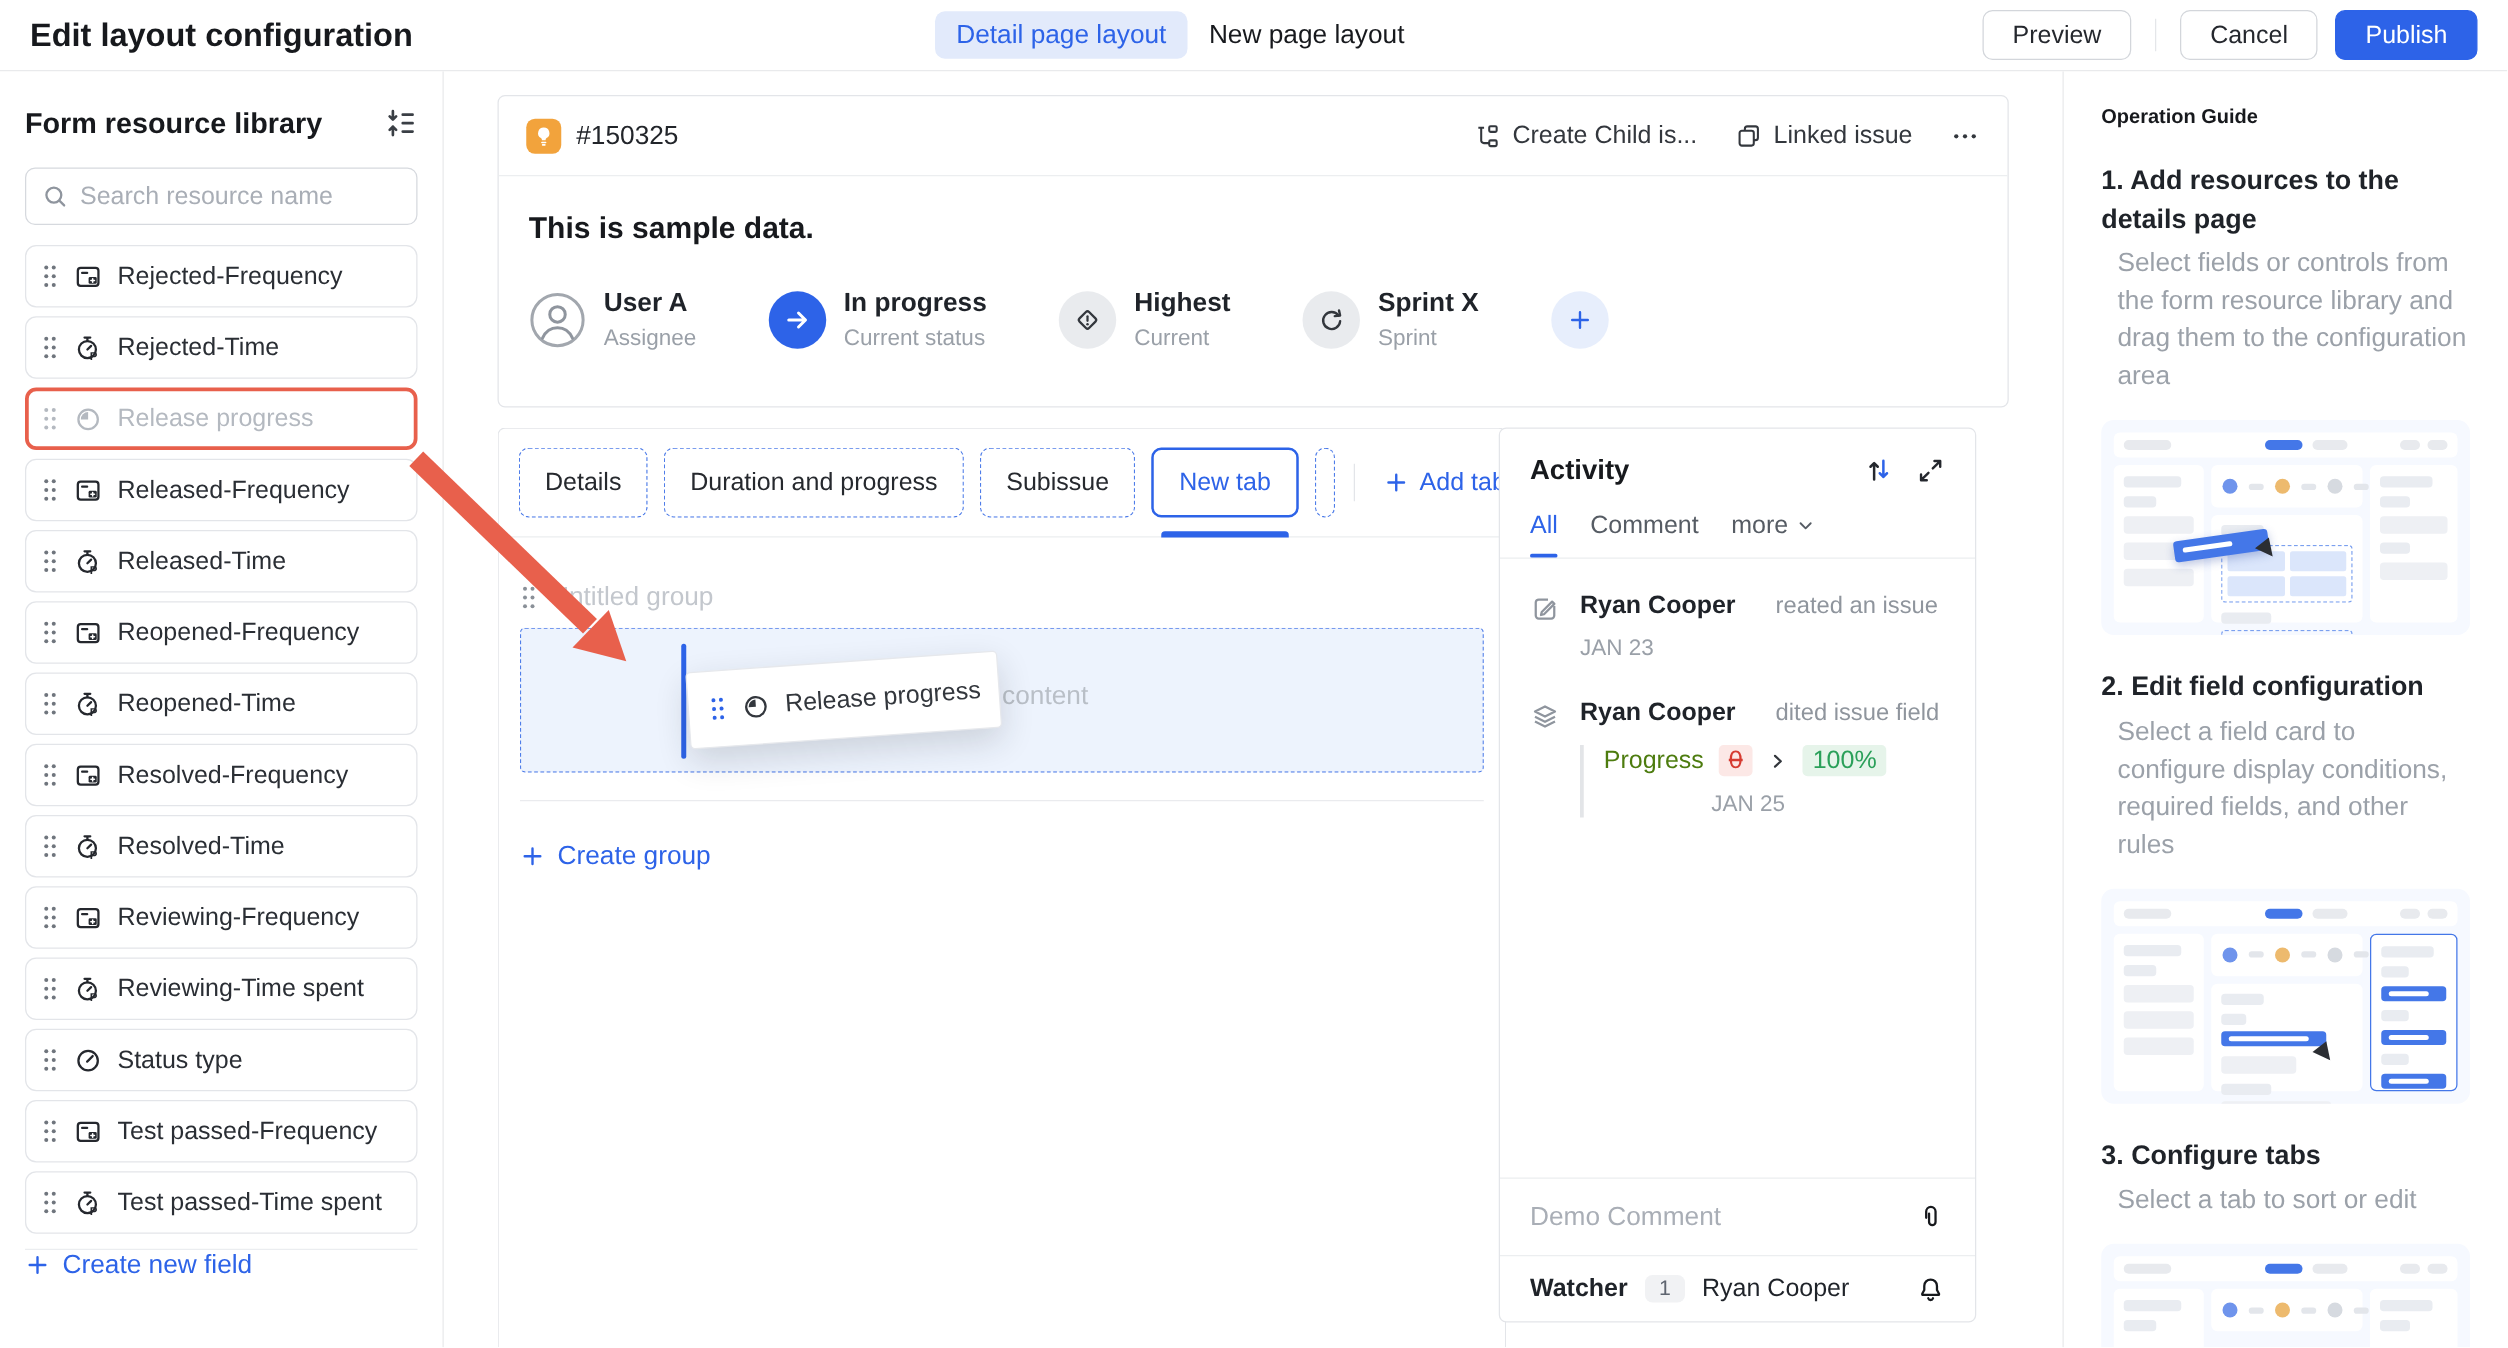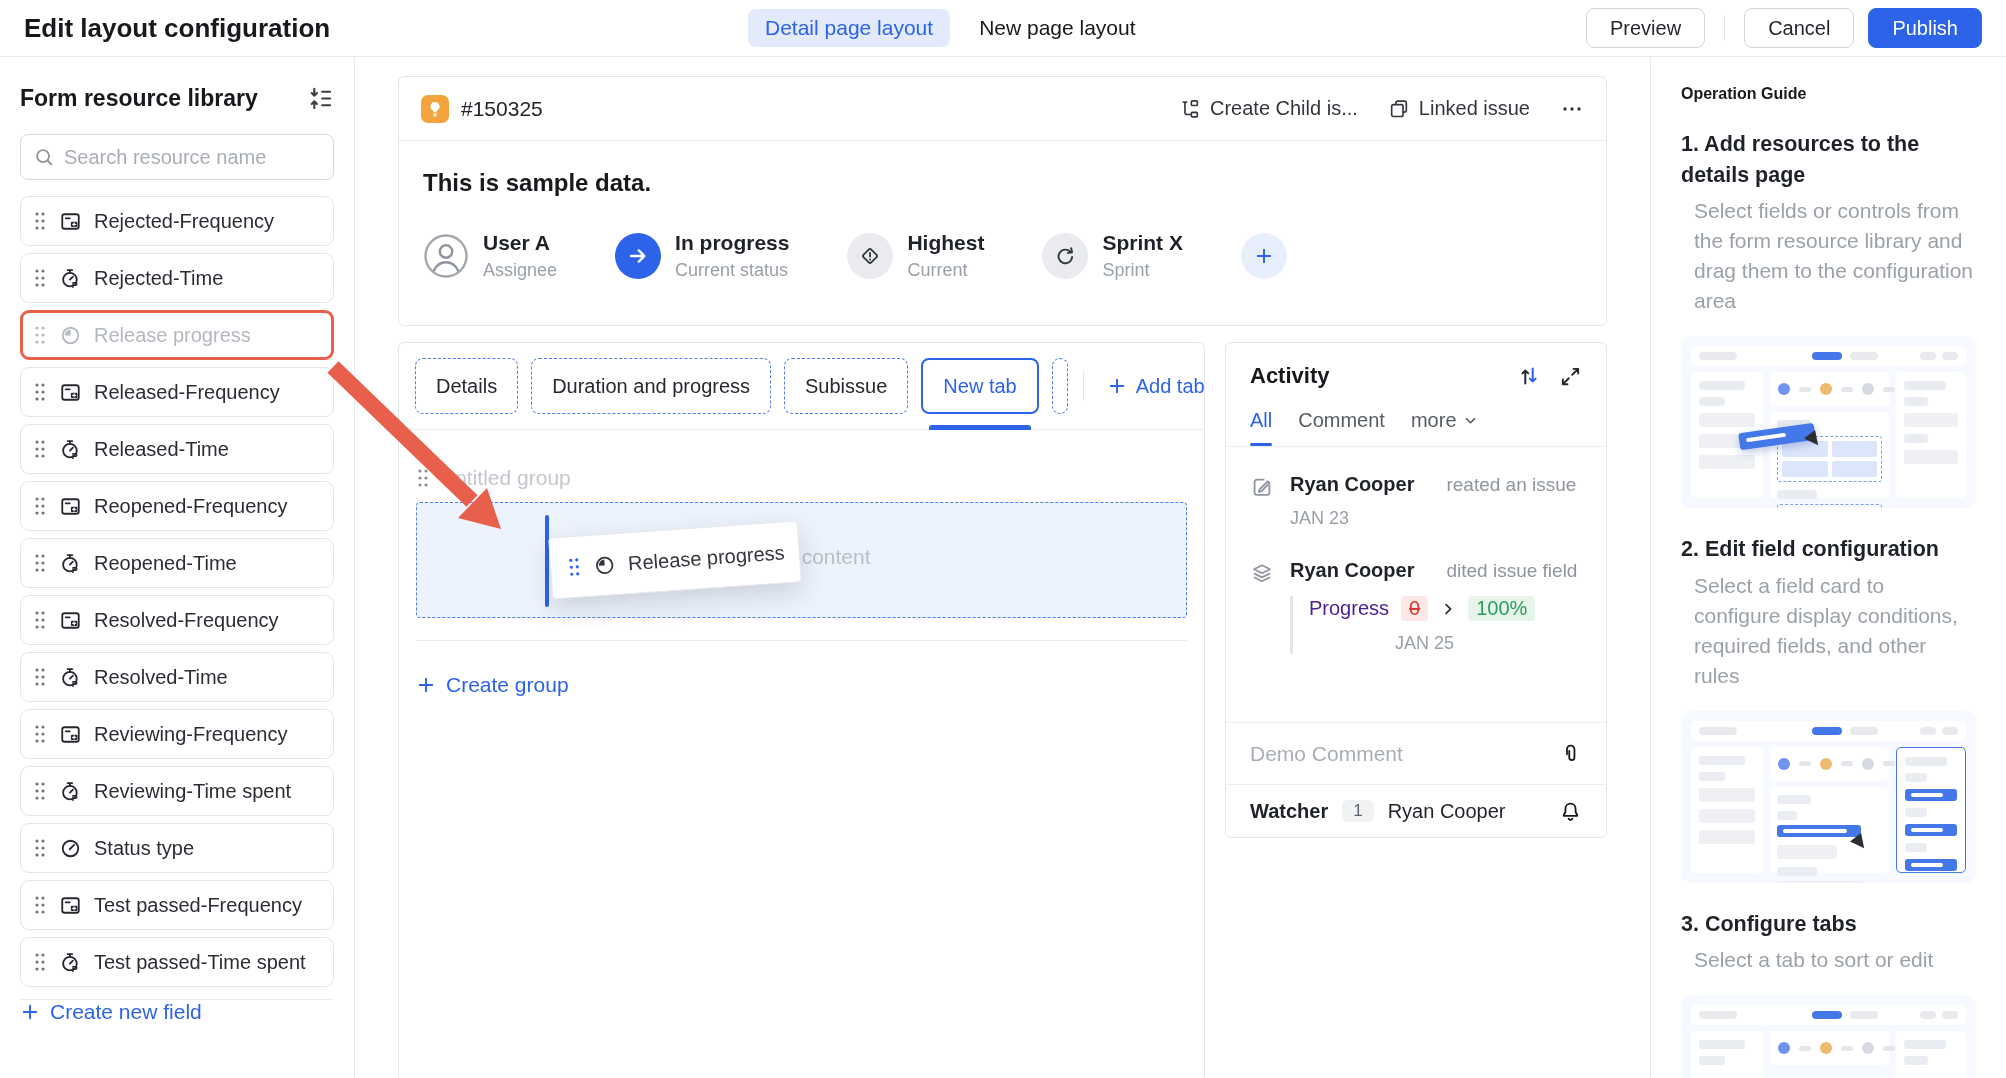--- a/index.html
+++ b/index.html
@@ -5,21 +5,21 @@
   *{box-sizing:border-box;margin:0;padding:0}
   html,body{background:#fff}
   .page{position:relative;width:2006px;height:1078px;background:#fff;overflow:hidden;
     font-family:"Liberation Sans",sans-serif;color:#1f2329}
   svg{display:block}
 
   
   .topbar{position:absolute;left:0;top:0;width:2006px;height:57px;background:#fff;
     border-bottom:1px solid #e9eaec;display:flex;align-items:center;padding:0 24px;z-index:20}
   .topbar-title{font-size:26px;font-weight:700;color:#17191d}
-  .layout-switch{position:absolute;left:748px;display:flex;align-items:center;gap:12px}
+  .layout-switch{position:absolute;left:748px;display:flex;align-items:center;}
   .layout-tab{font-size:21px;padding:7px 17px;border-radius:8px;color:#17191d;cursor:default;white-space:nowrap}
   .layout-tab.active{background:#E2EAFB;color:#2D63E8;font-weight:500}
   .topbar-actions{margin-left:auto;display:flex;align-items:center;gap:14px}
   .btn{height:40px;padding:0 23px;border-radius:8px;border:1px solid #d3d6db;background:#fff;
     font-size:20px;color:#25282e;display:flex;align-items:center;white-space:nowrap}
   .btn.primary{background:#2D63E8;border-color:#2D63E8;color:#fff;font-weight:500}
   .topbar-divider{width:1px;height:26px;background:#e4e6e9;margin:0 5px}
 
   
   .sidebar{position:absolute;left:0;top:57px;width:355px;bottom:0;background:#fff;
@@ -81,40 +81,40 @@
   .insert-line{position:absolute;left:128px;top:12px;width:4px;height:92px;background:#2D63E8;border-radius:2px}
   .drag-card{position:absolute;left:133px;top:26px;width:250px;height:62px;background:#fff;border:1px solid #e6e8ec;
     border-radius:4px;box-shadow:0 10px 26px rgba(31,35,41,.16);display:flex;align-items:center;gap:12px;
     padding:0 16px;transform:rotate(-4deg);font-size:20px;color:#33373d;white-space:nowrap}
   .drag-card .drag{color:#2D63E8;display:flex}
   .drag-card .ricon{color:#33373d;display:flex}
   .group-divider{margin-top:22px;border-top:1px solid #eaebee}
   .create-group{margin-top:32px;display:flex;gap:10px;align-items:center;color:#2D63E8;font-size:21px;font-weight:500}
 
   
-  .activity-card{position:absolute;left:1225px;top:342px;width:382px;height:496px;background:#fff;
+  .activity-card{position:absolute;left:1199px;top:342px;width:382px;height:716px;background:#fff;
     border:1px solid #e3e5e9;border-radius:6px;padding:20px 24px 0}
   .activity-head{display:flex;align-items:center}
   .activity-title{font-size:22px;font-weight:700;color:#17191d}
   .activity-head-icons{margin-left:auto;display:flex;gap:18px;align-items:center;color:#25282e}
   .activity-filters{display:flex;gap:26px;margin:20px -24px 0;padding:0 24px;font-size:20px;color:#565c64;
     border-bottom:1px solid #eceef0}
   .afilter{position:relative;padding-bottom:14px;display:flex;align-items:center;gap:6px}
   .afilter.active{color:#2D63E8}
   .afilter.active::after{content:"";position:absolute;bottom:0;left:0;right:0;height:3.5px;background:#2D63E8;border-radius:2px}
   .entries{margin-top:26px;display:flex;flex-direction:column;gap:30px}
   .entry{display:flex;gap:16px}
   .entry-icon{color:#8f959e;margin-top:2px;flex:none}
   .entry-line{display:flex;align-items:baseline}
   .entry-name{font-size:20px;font-weight:700;color:#1f2329;white-space:nowrap}
   .entry-action{font-size:19px;color:#8f959d;margin-left:32px;white-space:nowrap}
   .entry-date{font-size:18px;color:#9aa0a8;margin-top:12px}
   .change-block{border-left:3px solid #e3e5e8;padding-left:16px;margin-top:14px}
   .change-row{display:flex;align-items:center;gap:12px;font-size:20px}
-  .change-field{color:#4c1d95}
+  .change-field{color:#4d7c0f}
   .old-val{color:#D63B31;background:#FCE8E6;text-decoration:line-through;padding:1px 8px;border-radius:4px}
   .chev-icon{color:#33373d;display:flex}
   .new-val{color:#2BA05A;background:#E6F4EA;padding:1px 8px;border-radius:4px}
   .change-block .entry-date{margin-left:86px}
   .comment-row{position:absolute;left:0;right:0;bottom:53px;height:62px;border-top:1px solid #eceef0;
     display:flex;align-items:center;padding:0 24px;font-size:21px;color:#a9aeb6}
   .comment-row .clip{margin-left:auto;color:#17191d;display:flex}
   .watcher-row{position:absolute;left:0;right:0;bottom:0;height:53px;border-top:1px solid #eceef0;
     display:flex;align-items:center;padding:0 24px;font-size:20px;color:#1f2329}
   .watcher-label{font-weight:700}

